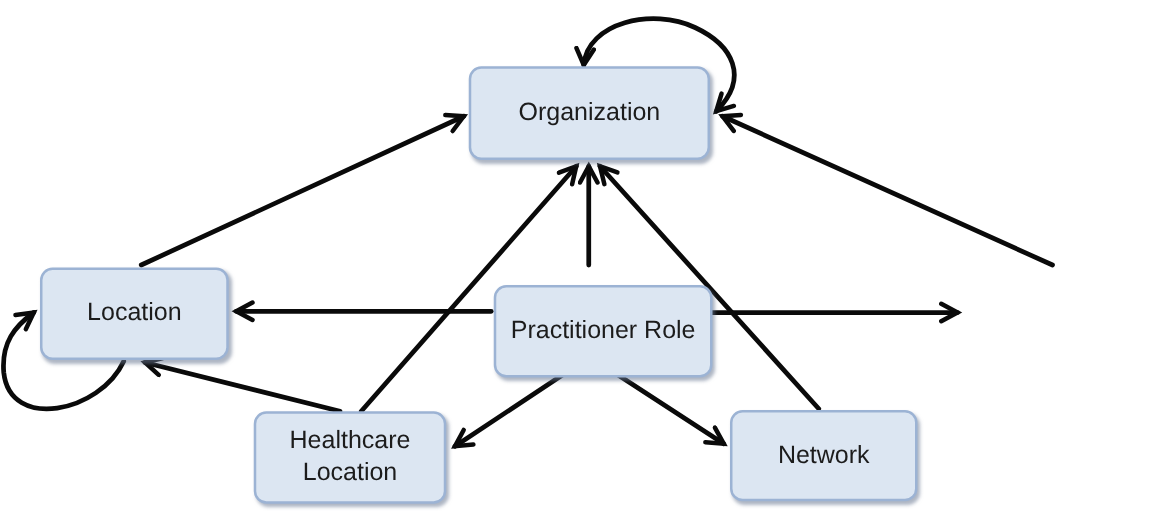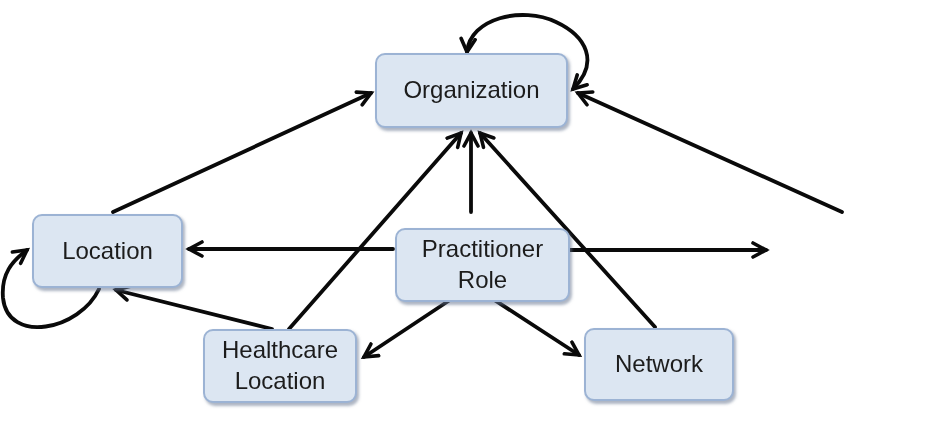--- a/index.html
+++ b/index.html
@@ -14,21 +14,21 @@
   .node{
     position:absolute;
     z-index:2;
     display:flex;align-items:center;justify-content:center;
     text-align:center;
     background:#dce6f2;
     border:2px solid #9cb3d4;
     border-radius:10px;
     box-shadow:2px 2.5px 3px rgba(105,120,145,0.55);
     color:#1c1c1c;
-    font-size:24px;
+    font-size:20px;
     line-height:1.28;
     box-sizing:border-box;
     padding:2px 8px;
   }
   .node-organization{left:375px;top:53px;width:193px;height:75px;}
   .node-location{left:32px;top:214px;width:151px;height:74px;}
   .node-practitioner-role{left:395px;top:214px;width:175px;height:74px;margin-top:14px;}
   .node-practitioner{left:770px;top:214px;width:156px;height:74px;}
   .node-healthcare-service{left:203px;top:329px;width:154px;height:74px;}
   .node-network{left:584px;top:328px;width:150px;height:73px;}

